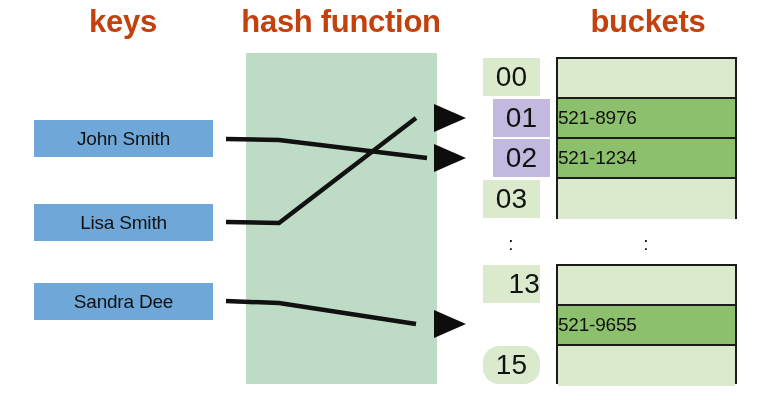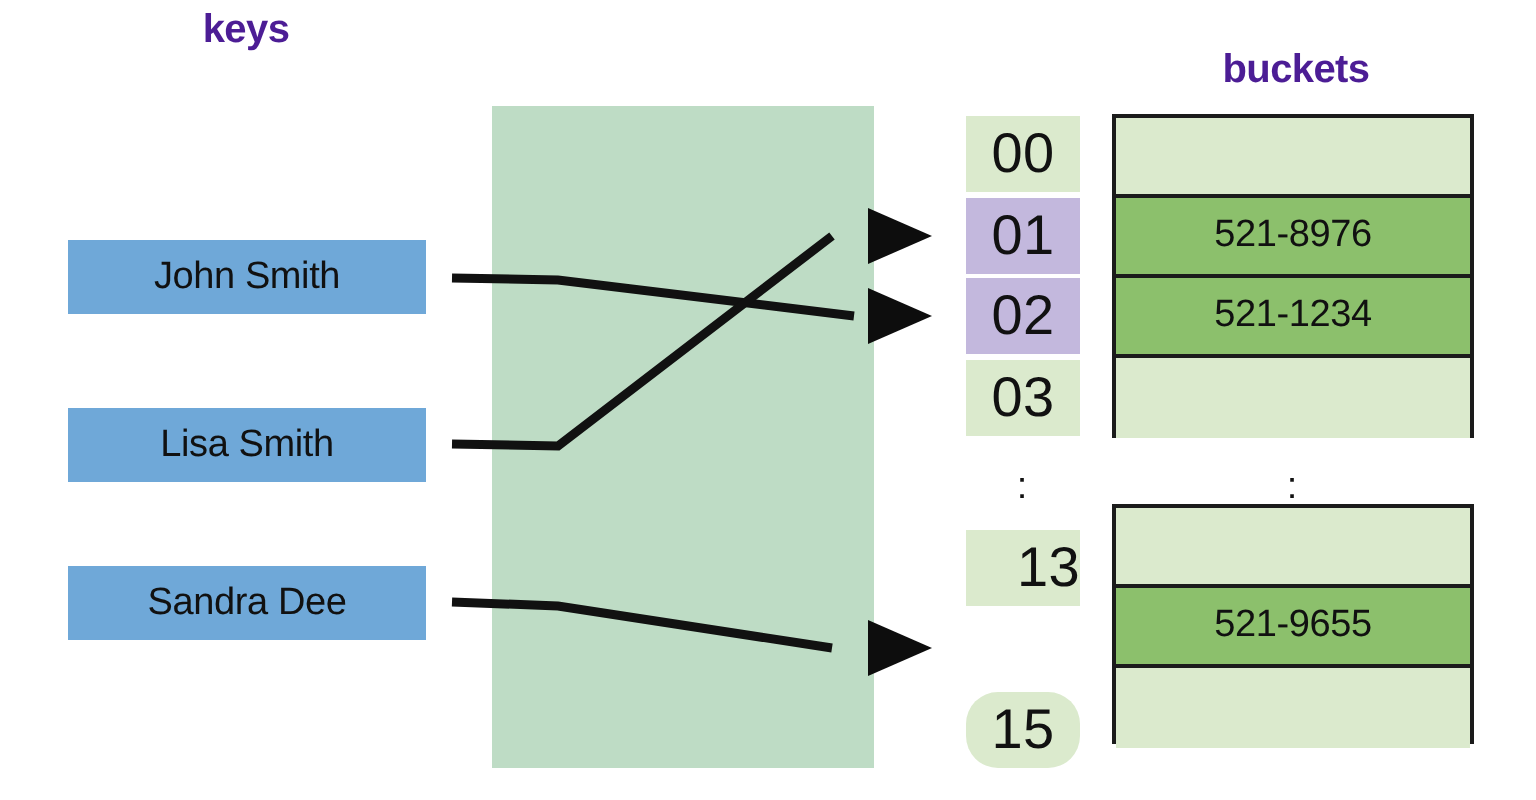--- a/index.html
+++ b/index.html
@@ -16,30 +16,30 @@
   #stage {
     position: relative;
     width: 768px;
     height: 400px;
   }
 
   
   .heading {
     position: absolute;
     font-weight: bold;
-    font-size: 20px;
-    color: #4c1d95;
+    font-size: 31px;
+    color: #c2410c;
     letter-spacing: -0.3px;
     white-space: nowrap;
     text-align: center;
     transform: translateX(-50%);
   }
   #heading-keys   { left: 123px; top: 4px; }
   #heading-hash   { left: 341px; top: 4px; }
-  #heading-buckets{ left: 648px; top: 4px; margin-top: 20px; }
+  #heading-buckets{ left: 648px; top: 4px; }
 
   
   .key-box {
     position: absolute;
     left: 34px;
     width: 179px;
     height: 37px;
     background: #6fa8d8;
     box-sizing: border-box;
     display: flex;
@@ -81,41 +81,41 @@
     height: 38px;
     display: flex;
     align-items: center;
     justify-content: center;
     font-size: 28px;
     color: #111111;
     letter-spacing: 0.2px;
     box-sizing: border-box;
   }
   .idx-plain { background: #dbeacd; }
-  .idx-hit   { background: #c3b8dd; }
+  .idx-hit   { background: #c3b8dd; margin-left: 10px; }
 
   
   .bucket-group {
     position: absolute;
     left: 556px;
     width: 181px;
     border: 2px solid #1b1b1b;
     box-sizing: border-box;
     background: #dbeacd;
   }
   #bucket-group-top    { top: 57px;  height: 162px; }
-  #bucket-group-bottom { top: 252px; height: 120px; }
+  #bucket-group-bottom { top: 264px; height: 120px; }
 
   .bucket-cell {
     height: 40px;
     box-sizing: border-box;
     border-bottom: 2px solid #1b1b1b;
     display: flex;
     align-items: center;
-    justify-content: center;
+    justify-content: flex-start;
     font-size: 19px;
     color: #111111;
     letter-spacing: -0.2px;
   }
   .bucket-cell:last-child { border-bottom: none; }
   .bucket-empty { background: #dbeacd; }
   .bucket-full  { background: #8cc06c; }
 
   
   .vdots {
@@ -128,20 +128,21 @@
   }
   #vdots-index  { left: 511px; top: 234px; }
   #vdots-bucket { left: 646px; top: 234px; }
 </style>
 </head>
 <body>
 
 <div id="stage">
 
   <div class="heading" id="heading-keys">keys</div>
+  <div class="heading" id="heading-hash">hash function</div>
   <div class="heading" id="heading-buckets">buckets</div>
 
   <div id="hash-panel"></div>
 
   <div class="key-box" id="key-box-0">
     <span>John Smith</span>
   </div>
   <div class="key-box" id="key-box-1">
     <span>Lisa Smith</span>
   </div>

